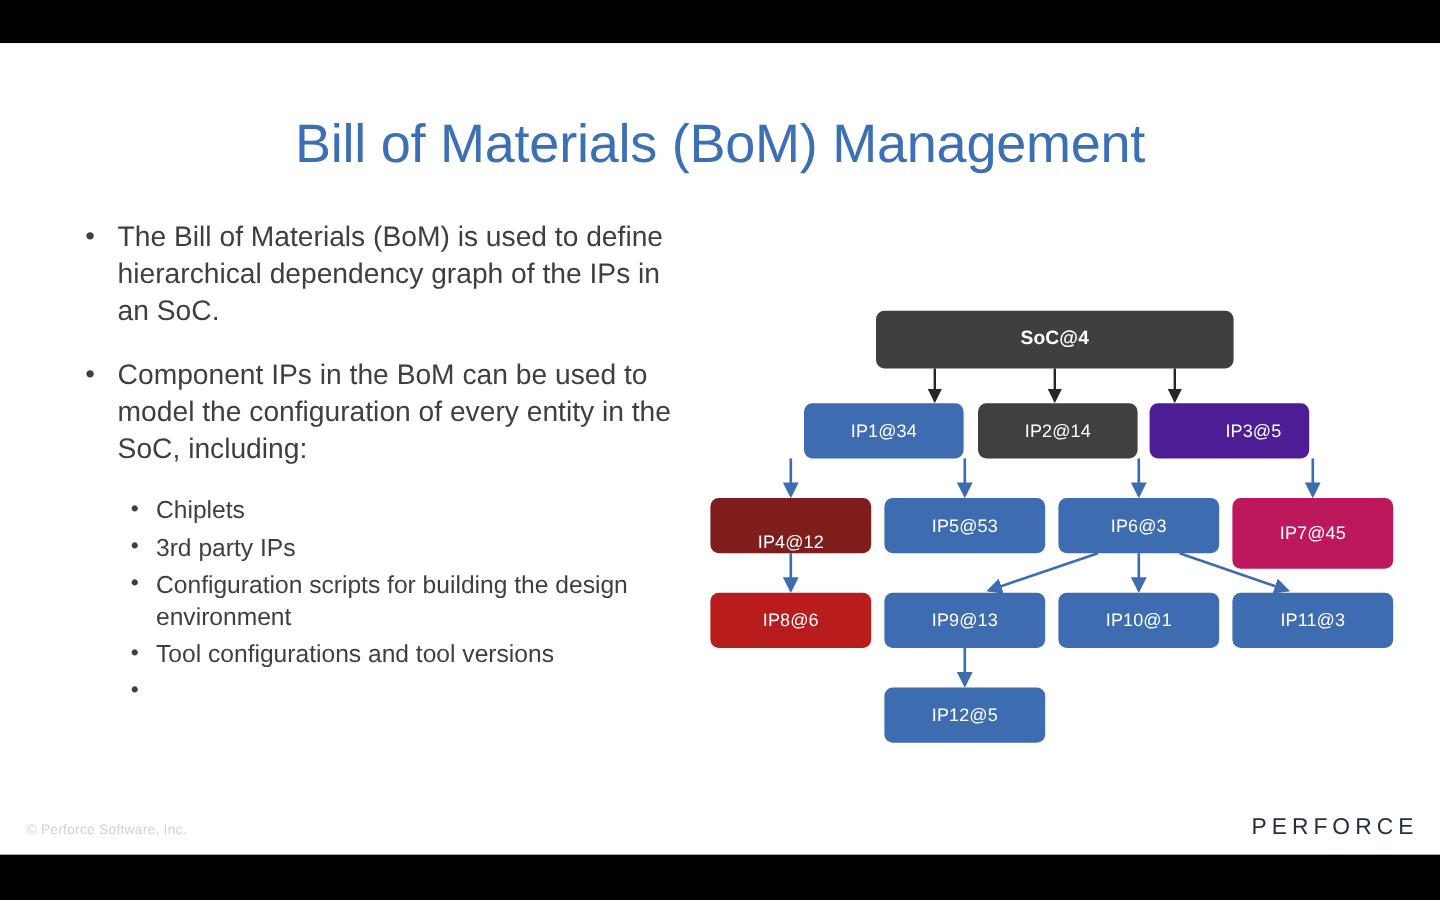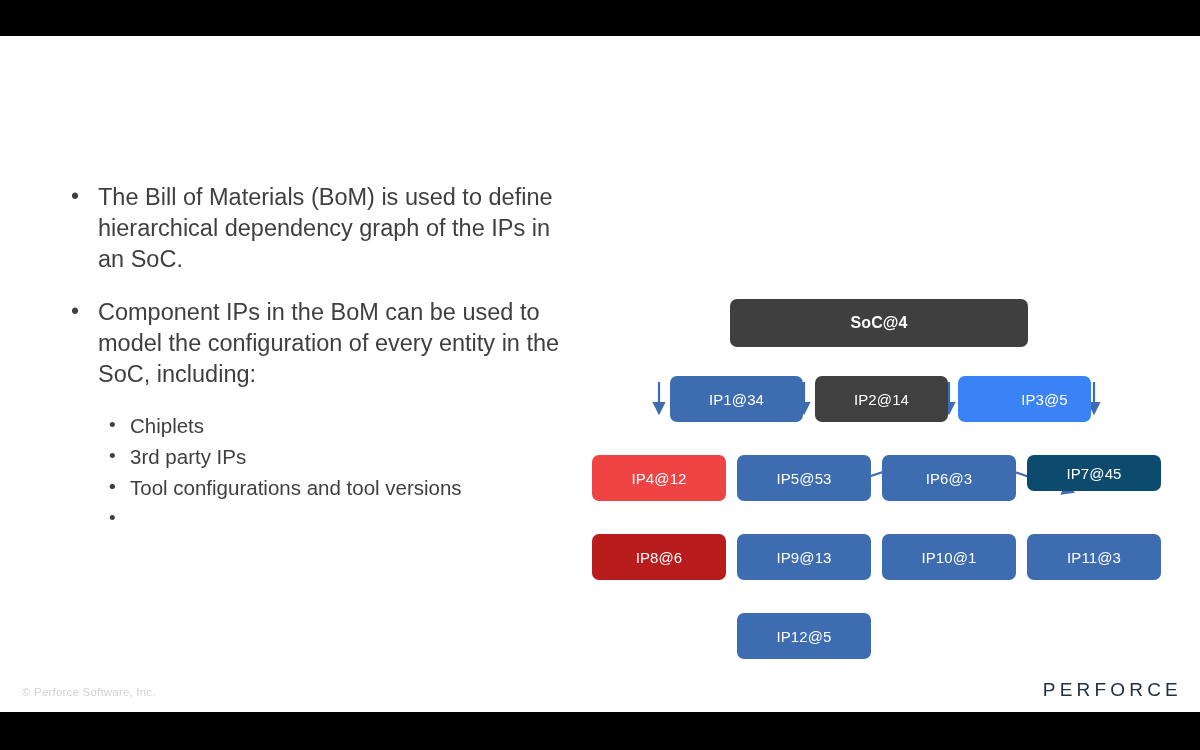--- a/index.html
+++ b/index.html
@@ -85,21 +85,20 @@
   .node {
     position:absolute;
     border-radius:7px;
     display:flex;
     align-items:center;
     justify-content:center;
     color:#ffffff;
     font-size:15px;
     letter-spacing:0.1px;
     white-space:nowrap;
-    margin-top:40px;
   }
   .node.root {
     background:#3F3F3F;
     font-weight:bold;
     font-size:16px;
   }
   .node.ip {
     background:#3D6DB0;
   }
   .edges {
@@ -128,20 +127,21 @@
   }
 </style>
 </head>
 <body>
 
 <div class="letterbox top"></div>
 <div class="letterbox bottom"></div>
 
 <div class="slide">
 
+  <div class="slide-title">Bill of Materials (BoM) Management</div>
 
   <div class="bullets">
 
     <div class="bullet">
       <span class="dot">•</span>
       <span>The Bill of Materials (BoM) is used to define hierarchical dependency graph of the IPs in an SoC.</span>
     </div>
 
     <div class="bullet">
       <span class="dot">•</span>
@@ -152,20 +152,21 @@
       <div class="sub-bullet">
         <span class="dot">•</span>
         <span>Chiplets</span>
       </div>
       <div class="sub-bullet">
         <span class="dot">•</span>
         <span>3rd party IPs</span>
       </div>
       <div class="sub-bullet">
         <span class="dot">•</span>
+        <span>Configuration scripts for building the design environment</span>
       </div>
       <div class="sub-bullet">
         <span class="dot">•</span>
         <span>Tool configurations and tool versions</span>
       </div>
       <div class="sub-bullet">
         <span class="dot">•</span>
       </div>
     </div>
 
@@ -197,33 +198,33 @@
     <div id="node-layer">
         <div class="node root" style="left: 155px; top: 58px; width: 298px; height: 48px; background: rgb(63, 63, 63);">
           <span>SoC@4</span>
         </div>
         <div class="node ip" style="left: 95px; top: 135px; width: 133px; height: 46px; background: rgb(61, 109, 176);">
           <span>IP1@34</span>
         </div>
         <div class="node ip" style="left: 240px; top: 135px; width: 133px; height: 46px; background: #404040;">
           <span>IP2@14</span>
         </div>
-        <div class="node ip" style="left: 383px; top: 135px; width: 133px; height: 46px; background: #3b82f6; padding-left: 40px;">
+        <div class="node ip" style="left: 383px; top: 135px; width: 133px; height: 46px; background: #4c1d95; padding-left: 40px;">
           <span>IP3@5</span>
         </div>
-        <div class="node ip" style="left: 17px; top: 214px; width: 134px; height: 46px; background: #ef4444;">
+        <div class="node ip" style="left: 17px; top: 214px; width: 134px; height: 46px; background: #7f1d1d; align-items: flex-end;">
           <span>IP4@12</span>
         </div>
         <div class="node ip" style="left: 162px; top: 214px; width: 134px; height: 46px; background: rgb(61, 109, 176);">
           <span>IP5@53</span>
         </div>
         <div class="node ip" style="left: 307px; top: 214px; width: 134px; height: 46px; background: rgb(61, 109, 176);">
           <span>IP6@3</span>
         </div>
-        <div class="node ip" style="left: 452px; top: 214px; width: 134px; height: 36px; background: #0c4a6e;">
+        <div class="node ip" style="left: 452px; top: 214px; width: 134px; height: 59px; background: #be185d;">
           <span>IP7@45</span>
         </div>
         <div class="node ip" style="left: 17px; top: 293px; width: 134px; height: 46px; background: #b91c1c;">
           <span>IP8@6</span>
         </div>
         <div class="node ip" style="left: 162px; top: 293px; width: 134px; height: 46px; background: rgb(61, 109, 176);">
           <span>IP9@13</span>
         </div>
         <div class="node ip" style="left: 307px; top: 293px; width: 134px; height: 46px; background: rgb(61, 109, 176);">
           <span>IP10@1</span>

